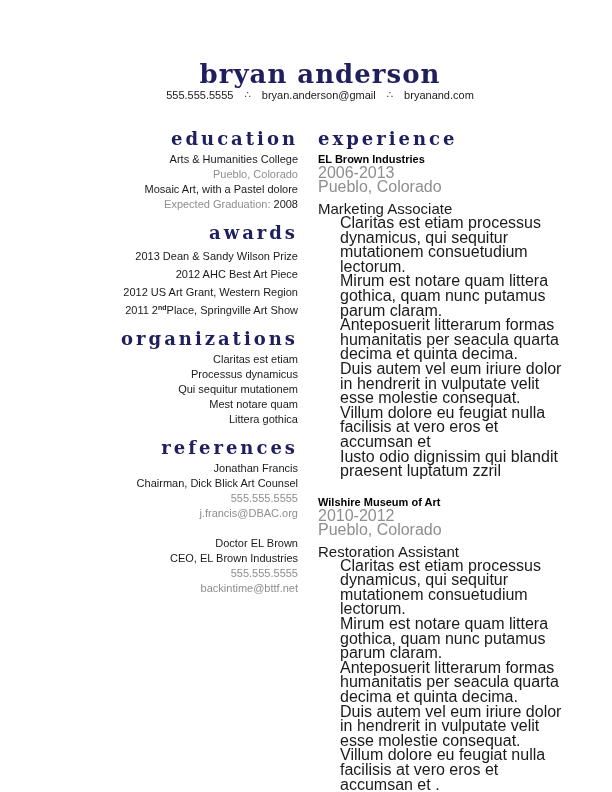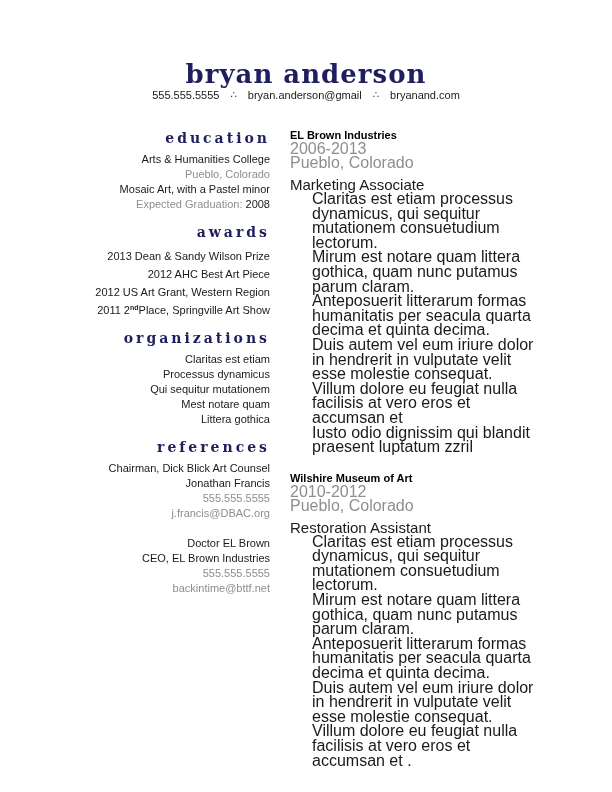--- a/index.html
+++ b/index.html
@@ -4,21 +4,21 @@
 <title>Resume</title>
 <style>
   * { margin: 0; padding: 0; box-sizing: border-box; }
   html, body { background: #ffffff; }
   body {
     width: 612px; height: 792px;
     font-family: "Liberation Sans", sans-serif;
     color: #1a1a1a;
     overflow: hidden;
   }
-  .page { width: 612px; height: 560px; position: relative; background: #fff; }
+  .page { width: 612px; height: 560px; position: relative; background: #fff; padding-left: 28px; }
 
   
   .title {
     text-align: center;
     padding-top: 60px;
     font-family: "DejaVu Serif", serif;
     font-weight: bold;
     font-size: 26px;
     line-height: 28px;
     letter-spacing: 1px;
@@ -38,21 +38,21 @@
   }
 
   
   .columns { display: flex; margin-top: 26px; }
   .left-col  { width: 212px; margin-left: 58px; text-align: right; }
   .right-col { width: 254px; margin-left: 20px; }
 
   .sec-h {
     font-family: "DejaVu Serif", serif;
     font-weight: bold;
-    font-size: 14px;
+    font-size: 18px;
     line-height: 21px;
     letter-spacing: 3px;
     color: var(--navy);
     margin-bottom: 3px;
   }
   .left-col section { margin-bottom: 10px; }
   .left-col .refs { margin-top: 8px; text-align: right; }
 
   .line { font-size: 11px; line-height: 15px; }
   .gray { color: var(--gray); }
@@ -82,21 +82,21 @@
   </header>
 
   <div class="columns">
 
     <div class="left-col">
 
       <section>
         <h2 class="sec-h">education</h2>
         <div class="line dark">Arts &amp; Humanities College</div>
         <div class="line gray">Pueblo, Colorado</div>
-        <div class="line dark">Mosaic Art, with a Pastel minor</div>
+        <div class="line dark">Mosaic Art, with a Pastel dolore</div>
         <div class="line">
           <span class="gray">Expected Graduation:</span>
           <span class="dark">2008</span>
         </div>
       </section>
 
       <section>
         <h2 class="sec-h">awards</h2>
         <div>
 
@@ -124,39 +124,40 @@
 
             <div class="line dark">Littera gothica</div>
           </div>
       </section>
 
       <section class="refs">
         <h2 class="sec-h">references</h2>
         <div>
 
             <div class="ref-entry">
+              <div class="line dark">Jonathan Francis</div>
               <div class="line dark">Chairman, Dick Blick Art Counsel</div>
-              <div class="line dark">Jonathan Francis</div>
               <div class="line gray">555.555.5555</div>
               <div class="line gray">j.francis@DBAC.org</div>
             </div>
 
             <div class="ref-entry">
               <div class="line dark">Doctor EL Brown</div>
               <div class="line dark">CEO, EL Brown Industries</div>
               <div class="line gray">555.555.5555</div>
               <div class="line gray">backintime@bttf.net</div>
             </div>
           </div>
       </section>
 
     </div>
 
     <div class="right-col">
       <section>
+        <h2 class="sec-h">experience</h2>
         <div>
 
             <div class="job">
               <div class="company">EL Brown Industries</div>
               <div class="meta">2006-2013</div>
               <div class="meta">Pueblo, Colorado</div>
               <div class="role">Marketing Associate</div>
               <div class="bullets">
 
                   <div class="bullet">Claritas est etiam processus dynamicus, qui sequitur mutationem consuetudium lectorum.</div>

